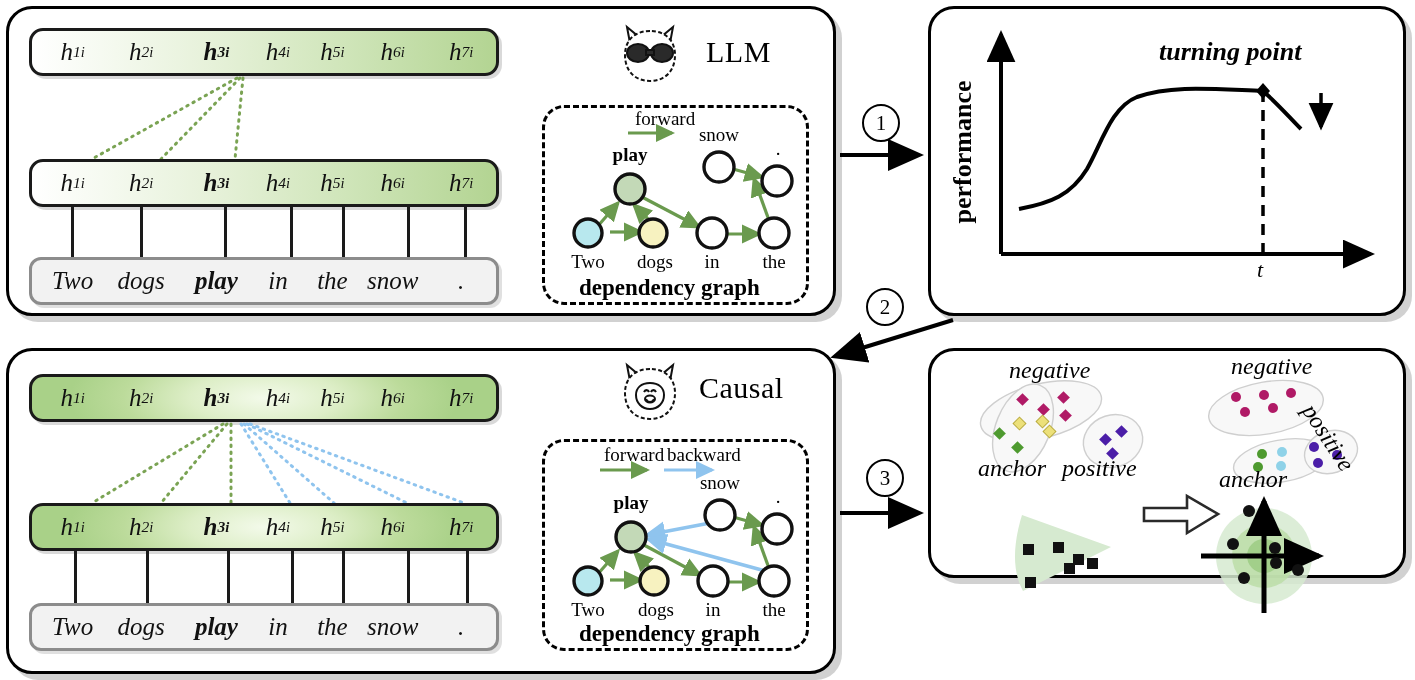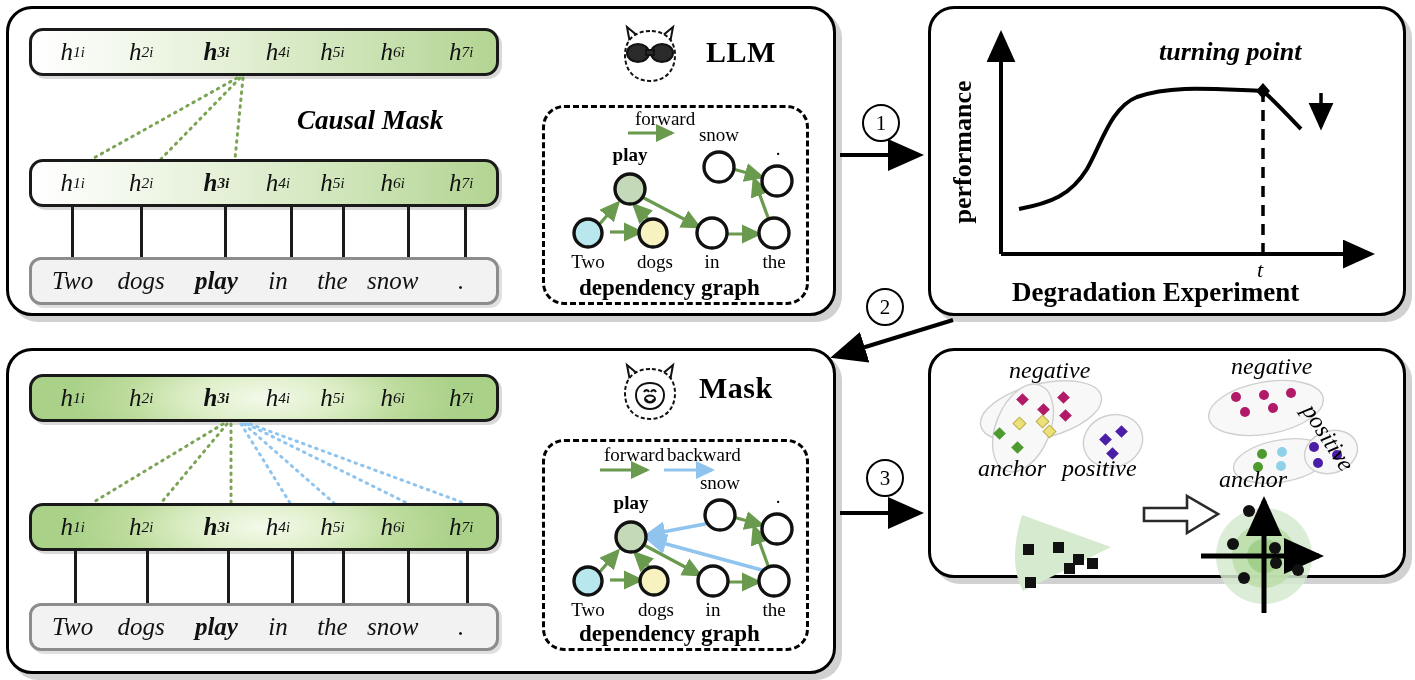--- a/index.html
+++ b/index.html
@@ -29,21 +29,21 @@
                  justify-content:center;font-style:italic;font-size:25px;color:#111;}
   .sentbox .word.bold{font-weight:bold;}
 
   .vline{position:absolute;width:3px;background:#1a1a1a;}
 
   .caption{position:absolute;font-weight:bold;font-size:27px;color:#000;white-space:nowrap;}
   .caption.ital{font-style:italic;}
   .label-ital{position:absolute;font-style:italic;font-size:24px;color:#000;white-space:nowrap;}
 
   .dashbox{position:absolute;border:3px dashed #000;border-radius:22px;box-sizing:border-box;background:#fff;}
-  .modelname{position:absolute;font-weight:bold;font-size:30px;color:#000;letter-spacing:0.5px;}
+  .modelname{position:absolute;font-weight:normal;font-size:30px;color:#000;letter-spacing:0.5px;}
 
   .circnum{position:absolute;width:34px;height:34px;border:2.5px solid #000;border-radius:50%;
            display:flex;align-items:center;justify-content:center;font-size:21px;color:#000;background:#fff;}
 
   svg{position:absolute;overflow:visible;}
   .nodetxt{font-family:"Liberation Serif",serif;font-size:19px;fill:#000;}
   .nodetxt.b{font-weight:bold;}
 </style>
 </head>
 <body>
@@ -75,21 +75,20 @@
     </div>
 
   <svg style="left:0;top:0;" width="836" height="310">
     <g stroke="#7aa353" stroke-width="3" stroke-dasharray="1.5 5.5" stroke-linecap="round" fill="none">
       <line x1="228" y1="69" x2="83" y2="150"></line>
       <line x1="231" y1="69" x2="152" y2="150"></line>
       <line x1="234" y1="69" x2="226" y2="150"></line>
     </g>
   </svg>
 
-  <div class="caption ital" style="left:288px;top:96px;">Causal Mask</div>
 
   <div class="hbar grad-ltr" id="llm-bot-bar" style="left:20px;top:150px;width:470px;height:48px;">
       <div class="cell" style="left: 1.5%; width: 14.5%;">h<span class="hsub">1</span><span class="hsup">i</span></div>
       <div class="cell" style="left: 16%; width: 15%;">h<span class="hsub">2</span><span class="hsup">i</span></div>
       <div class="cell bold" style="left: 32.5%; width: 14.5%;">h<span class="hsub">3</span><span class="hsup">i</span></div>
       <div class="cell" style="left: 47%; width: 12%;">h<span class="hsub">4</span><span class="hsup">i</span></div>
       <div class="cell" style="left: 59%; width: 11.5%;">h<span class="hsub">5</span><span class="hsup">i</span></div>
       <div class="cell" style="left: 70.5%; width: 14.5%;">h<span class="hsub">6</span><span class="hsup">i</span></div>
       <div class="cell" style="left: 85.5%; width: 14%;">h<span class="hsub">7</span><span class="hsup">i</span></div>
     </div>
@@ -168,38 +167,37 @@
     <line x1="70" y1="245" x2="440" y2="245" stroke="#000" stroke-width="4" marker-end="url(#axArrow)"></line>
     <path d="M88,200 C120,194 140,186 156,160 C170,136 180,98 206,88 C240,76 280,80 332,82" stroke="#000" stroke-width="4" fill="none"></path>
     <path d="M332,82 C348,96 358,108 370,120" stroke="#000" stroke-width="4" fill="none"></path>
     <path d="M332,74 L339,82 L332,90 L325,82 Z" fill="#000"></path>
     <line x1="332" y1="82" x2="332" y2="245" stroke="#000" stroke-width="3.5" stroke-dasharray="11 8"></line>
     <line x1="390" y1="84" x2="390" y2="118" stroke="#000" stroke-width="3.5" marker-end="url(#dnArrow)"></line>
   </svg>
   <div class="caption ital" style="left:228px;top:28px;font-size:26px;">turning point</div>
   <div class="caption" style="left:-39px;top:128px;transform:rotate(-90deg);transform-origin:center;font-size:26px;">performance</div>
   <div class="label-ital" style="left:326px;top:248px;font-size:22px;">t</div>
-  <div class="caption" style="left:81px;top:268px;">Degradation Experiment</div>
 </div>
 
 <div class="panel" id="panel-bellm">
 
   <svg style="left:608px;top:10px;" width="66" height="64" viewBox="0 0 66 64">
     <g fill="#fff" stroke="#111" stroke-width="2">
       <path d="M13 20 L10 4 L22 14 Z"></path>
       <path d="M53 20 L56 4 L44 14 Z"></path>
       <path d="M33 8 C16 8 8 19 8 32 C8 48 18 58 33 58 C48 58 58 48 58 32 C58 19 50 8 33 8 Z" stroke-dasharray="4 2.4"></path>
       <path d="M33 22 C24 22 19 27 19 34 C19 42 25 48 33 48 C41 48 47 42 47 34 C47 27 42 22 33 22 Z"></path>
       <path d="M27 31 C28.5 28.5 31 28.5 32 31" fill="none" stroke-width="2.1"></path>
       <path d="M34 31 C35 28.5 37.5 28.5 39 31" fill="none" stroke-width="2.1"></path>
       <ellipse cx="33" cy="38" rx="5" ry="3.4" fill="#fff"></ellipse>
       <path d="M29 38 C30.5 42 35.5 42 37 38" fill="none" stroke-width="2.1"></path>
     </g>
   </svg>
-  <div class="modelname" style="left:690px;top:20px;">Mask</div>
+  <div class="modelname" style="left:690px;top:20px;">Causal</div>
 
   <div class="hbar grad-center" id="bellm-top-bar" style="left:20px;top:23px;width:470px;height:48px;">
       <div class="cell" style="left: 1.5%; width: 14.5%;">h<span class="hsub">1</span><span class="hsup">i</span></div>
       <div class="cell" style="left: 16%; width: 15%;">h<span class="hsub">2</span><span class="hsup">i</span></div>
       <div class="cell bold" style="left: 32.5%; width: 14.5%;">h<span class="hsub">3</span><span class="hsup">i</span></div>
       <div class="cell" style="left: 47%; width: 12%;">h<span class="hsub">4</span><span class="hsup">i</span></div>
       <div class="cell" style="left: 59%; width: 11.5%;">h<span class="hsub">5</span><span class="hsup">i</span></div>
       <div class="cell" style="left: 70.5%; width: 14.5%;">h<span class="hsub">6</span><span class="hsup">i</span></div>
       <div class="cell" style="left: 85.5%; width: 14%;">h<span class="hsub">7</span><span class="hsup">i</span></div>
     </div>

